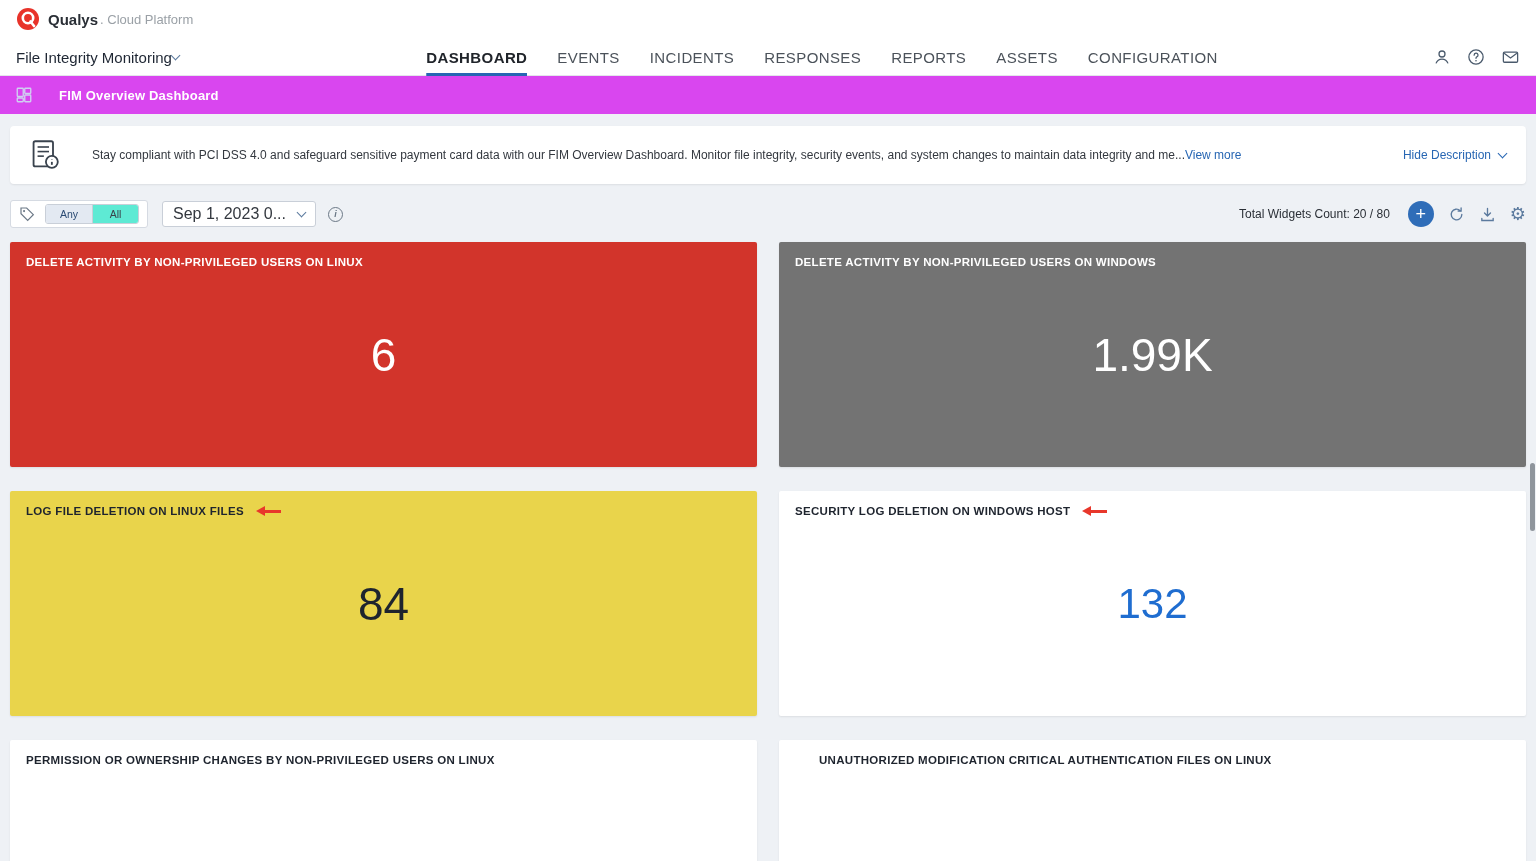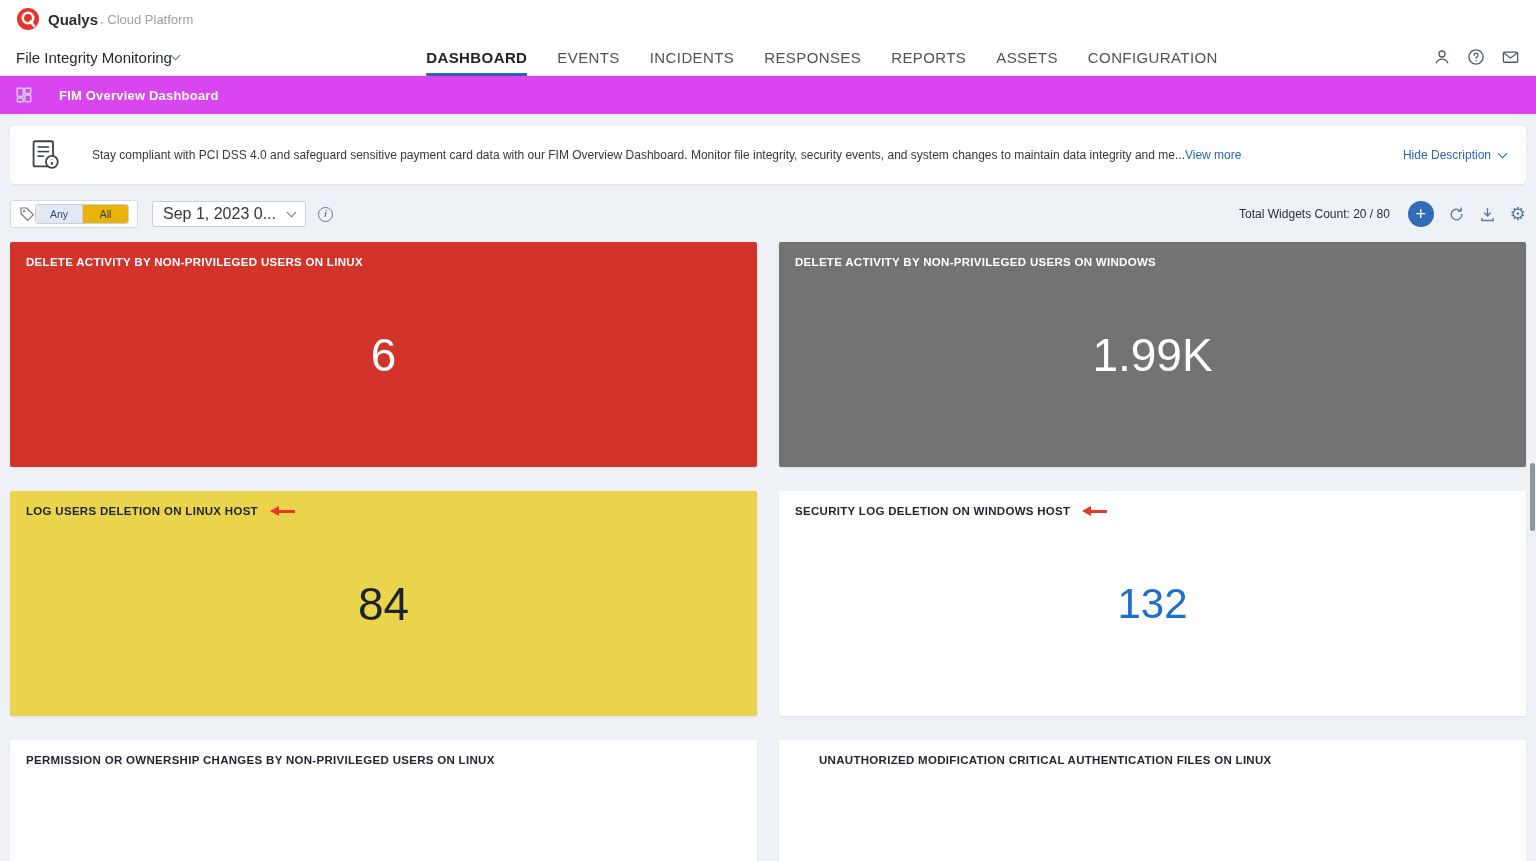--- a/index.html
+++ b/index.html
@@ -76,31 +76,31 @@
     font-size:12px; cursor:pointer; flex:none; margin-left:20px;
   }
   .hide-desc .chev { border-color:#2766b3; }
 
   
   .toolbar {
     margin-top:16px; height:28px;
     display:flex; align-items:center;
   }
   .filter-group {
-    display:flex; align-items:center; 
+    display:flex; align-items:center; gap:10px;
     background:#fff; border:1px solid #d5dae2; border-radius:3px;
     height:28px; padding:0 8px;
   }
   .tag-icon { color:#6b7886; display:flex; cursor:pointer; }
   .toggle {
     display:flex; border:1px solid #c9cfd8; border-radius:3px; overflow:hidden;
     height:20px;
   }
   .toggle-btn {
-    width:46px; font-size:10.5px; color:#3b424b; background:#eab308;
+    width:46px; font-size:10.5px; color:#3b424b; background:#5eead4;
     display:flex; align-items:center; justify-content:center; cursor:pointer;
   }
   .toggle-btn.selected { background:#e3e9f2; color:#2a4a73; }
   .toggle-btn + .toggle-btn { border-left:1px solid #c9cfd8; }
 
   .date-select {
     margin-left:14px; height:26px; background:#fff;
     border:1px solid #c9cfd8; border-radius:3px;
     display:flex; align-items:center; gap:12px; padding:0 10px;
     font-size:16px; color:#33383f; cursor:pointer;
@@ -287,21 +287,21 @@
 
     <article class="widget" style="background: #737373;">
       <div class="w-title-row">
         <span class="w-title" style="color: rgb(255, 255, 255);">DELETE ACTIVITY BY NON-PRIVILEGED USERS ON WINDOWS</span>
       </div>
       <div class="w-value" style="color: rgb(255, 255, 255);">1.99K</div>
     </article>
 
     <article class="widget" style="background: rgb(233, 212, 75);">
       <div class="w-title-row">
-        <span class="w-title" style="color: rgb(30, 36, 46);">LOG USERS DELETION ON LINUX HOST</span>
+        <span class="w-title" style="color: rgb(30, 36, 46);">LOG FILE DELETION ON LINUX FILES</span>
         <span class="red-arrow"></span>
       </div>
       <div class="w-value" style="color: rgb(30, 36, 46);">84</div>
     </article>
 
     <article class="widget" style="background: rgb(255, 255, 255);">
       <div class="w-title-row">
         <span class="w-title" style="color: rgb(30, 36, 46);">SECURITY LOG DELETION ON WINDOWS HOST</span>
         <span class="red-arrow"></span>
       </div>

